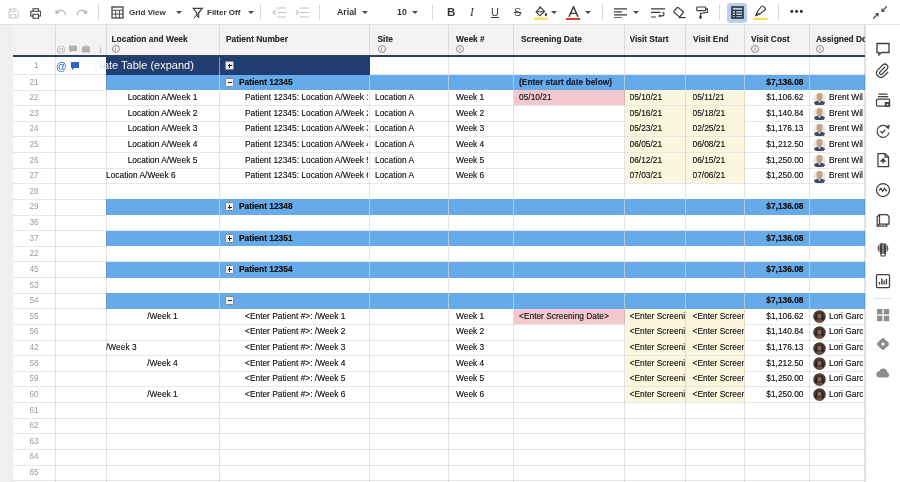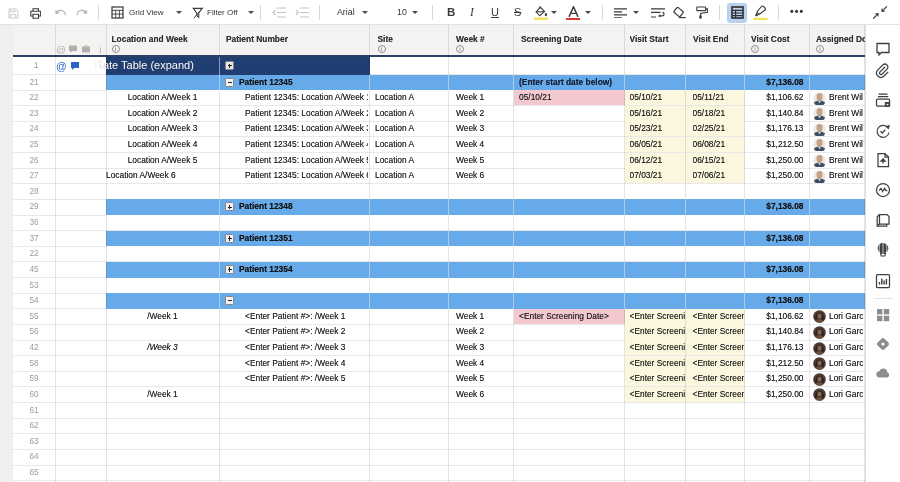--- a/index.html
+++ b/index.html
@@ -1,19 +1,19 @@
 <!DOCTYPE html>
 <html><head><meta charset="utf-8"><style>
 *{margin:0;padding:0;box-sizing:border-box}
 html,body{width:900px;height:482px;overflow:hidden;background:#fff;
  font-family:"Liberation Sans",sans-serif;-webkit-font-smoothing:antialiased}
 #app{position:relative;width:900px;height:482px;overflow:hidden}
 .ab{position:absolute}
 .sep{position:absolute;top:5px;width:1px;height:15px;background:#d8d8d8}
-.tt{position:absolute;top:0;height:25px;line-height:25px;font-size:8px;font-weight:400;color:#333;letter-spacing:0}
+.tt{position:absolute;top:0;height:25px;line-height:25px;font-size:8px;font-weight:700;color:#333;letter-spacing:0}
 .car{position:absolute;top:11px;width:0;height:0;border-left:3px solid transparent;border-right:3px solid transparent;border-top:3.6px solid #4a4a4a}
 .cell{position:absolute;overflow:hidden;white-space:nowrap;font-size:8.4px;color:#1b1b1b;text-shadow:0 0 0.5px rgba(20,20,20,0.55)}
 .rn{position:absolute;font-size:8.2px;color:#9b9b9b;text-align:right;width:25.5px;left:13px}
 .hl{position:absolute;font-size:8.4px;font-weight:700;color:#2e2e2e;white-space:nowrap;overflow:hidden;text-shadow:0 0 0.5px rgba(40,40,40,0.5)}
 .info{position:absolute;width:8px;height:8px;border:0.9px solid #8f8f8f;border-radius:50%;color:#8f8f8f;font-size:5.6px;line-height:6.4px;text-align:center;font-weight:700}
 .vl{position:absolute;width:1px;background:rgba(0,0,0,0.105)}
 .box{position:absolute;width:9px;height:9px;background:#f2f2f2;border:1px solid #878787;border-radius:1.5px}
 .box b{position:absolute;left:1.5px;top:3.1px;width:4.4px;height:1.2px;background:#222}
 .box i{position:absolute;left:3.1px;top:1.5px;width:1.2px;height:4.4px;background:#222}
 svg{display:block}
@@ -312,33 +312,34 @@
 <div class="cell" style="left:629.5px;top:324.4200000000001px;width:55px;line-height:15.62px;">&lt;Enter Screening Date&gt;</div>
 <div class="cell" style="left:692.5px;top:324.4200000000001px;width:51px;line-height:15.62px;">&lt;Enter Screening Date&gt;</div>
 <div class="cell" style="left:745px;top:324.4200000000001px;width:65px;line-height:15.62px;text-align:right;padding-right:6.5px;">$1,140.84</div>
 <svg class="ab" style="left:813px;top:325.9200000000001px" width="13" height="13" viewBox="0 0 13 13">
       <circle cx="6.5" cy="6.5" r="6.3" fill="#4a3a33"></circle>
       <path d="M2.2 7.5a4.3 4.3 0 1 1 8.6 0c0 2-1 3.4-1.7 2.4-.4-.6-.2-2.7-.6-3.9-1.4.6-3 .4-4-.6-.6 1-.5 3.6-1 4.5-.6 1-1.3-.4-1.3-2.4z" fill="#2a2019"></path>
       <circle cx="6.5" cy="6" r="2.2" fill="#8a6a54"></circle>
       <path d="M2.8 11.3a4.3 4.3 0 0 1 7.4 0 6.3 6.3 0 0 1-7.4 0z" fill="#6b4f3f"></path>
     </svg>
 <div class="cell" style="left:829px;top:324.4200000000001px;width:34px;line-height:15.62px;">Lori Garcia</div>
-<div class="cell" style="left:106px;top:340.0400000000001px;width:113px;line-height:15.62px;text-align:center;font-style:italic;">/Week 3</div>
+<div class="cell" style="left:106px;top:340.0400000000001px;width:113px;line-height:15.62px;text-align:left;">/Week 3</div>
 <div class="cell" style="left:245px;top:340.0400000000001px;width:121px;line-height:15.62px;">&lt;Enter Patient #&gt;: /Week 3</div>
 <div class="cell" style="left:456px;top:340.0400000000001px;width:55px;line-height:15.62px;">Week 3</div>
 <div class="cell" style="left:629.5px;top:340.0400000000001px;width:55px;line-height:15.62px;">&lt;Enter Screening Date&gt;</div>
 <div class="cell" style="left:692.5px;top:340.0400000000001px;width:51px;line-height:15.62px;">&lt;Enter Screening Date&gt;</div>
 <div class="cell" style="left:745px;top:340.0400000000001px;width:65px;line-height:15.62px;text-align:right;padding-right:6.5px;">$1,176.13</div>
 <svg class="ab" style="left:813px;top:341.5400000000001px" width="13" height="13" viewBox="0 0 13 13">
       <circle cx="6.5" cy="6.5" r="6.3" fill="#4a3a33"></circle>
       <path d="M2.2 7.5a4.3 4.3 0 1 1 8.6 0c0 2-1 3.4-1.7 2.4-.4-.6-.2-2.7-.6-3.9-1.4.6-3 .4-4-.6-.6 1-.5 3.6-1 4.5-.6 1-1.3-.4-1.3-2.4z" fill="#2a2019"></path>
       <circle cx="6.5" cy="6" r="2.2" fill="#8a6a54"></circle>
       <path d="M2.8 11.3a4.3 4.3 0 0 1 7.4 0 6.3 6.3 0 0 1-7.4 0z" fill="#6b4f3f"></path>
     </svg>
 <div class="cell" style="left:829px;top:340.0400000000001px;width:34px;line-height:15.62px;">Lori Garcia</div>
+<div class="cell" style="left:106px;top:355.6600000000001px;width:113px;line-height:15.62px;text-align:center;">/Week 4</div>
 <div class="cell" style="left:245px;top:355.6600000000001px;width:121px;line-height:15.62px;">&lt;Enter Patient #&gt;: /Week 4</div>
 <div class="cell" style="left:456px;top:355.6600000000001px;width:55px;line-height:15.62px;">Week 4</div>
 <div class="cell" style="left:629.5px;top:355.6600000000001px;width:55px;line-height:15.62px;">&lt;Enter Screening Date&gt;</div>
 <div class="cell" style="left:692.5px;top:355.6600000000001px;width:51px;line-height:15.62px;">&lt;Enter Screening Date&gt;</div>
 <div class="cell" style="left:745px;top:355.6600000000001px;width:65px;line-height:15.62px;text-align:right;padding-right:6.5px;">$1,212.50</div>
 <svg class="ab" style="left:813px;top:357.1600000000001px" width="13" height="13" viewBox="0 0 13 13">
       <circle cx="6.5" cy="6.5" r="6.3" fill="#4a3a33"></circle>
       <path d="M2.2 7.5a4.3 4.3 0 1 1 8.6 0c0 2-1 3.4-1.7 2.4-.4-.6-.2-2.7-.6-3.9-1.4.6-3 .4-4-.6-.6 1-.5 3.6-1 4.5-.6 1-1.3-.4-1.3-2.4z" fill="#2a2019"></path>
       <circle cx="6.5" cy="6" r="2.2" fill="#8a6a54"></circle>
       <path d="M2.8 11.3a4.3 4.3 0 0 1 7.4 0 6.3 6.3 0 0 1-7.4 0z" fill="#6b4f3f"></path>
@@ -350,20 +351,21 @@
 <div class="cell" style="left:692.5px;top:371.2800000000001px;width:51px;line-height:15.62px;">&lt;Enter Screening Date&gt;</div>
 <div class="cell" style="left:745px;top:371.2800000000001px;width:65px;line-height:15.62px;text-align:right;padding-right:6.5px;">$1,250.00</div>
 <svg class="ab" style="left:813px;top:372.7800000000001px" width="13" height="13" viewBox="0 0 13 13">
       <circle cx="6.5" cy="6.5" r="6.3" fill="#4a3a33"></circle>
       <path d="M2.2 7.5a4.3 4.3 0 1 1 8.6 0c0 2-1 3.4-1.7 2.4-.4-.6-.2-2.7-.6-3.9-1.4.6-3 .4-4-.6-.6 1-.5 3.6-1 4.5-.6 1-1.3-.4-1.3-2.4z" fill="#2a2019"></path>
       <circle cx="6.5" cy="6" r="2.2" fill="#8a6a54"></circle>
       <path d="M2.8 11.3a4.3 4.3 0 0 1 7.4 0 6.3 6.3 0 0 1-7.4 0z" fill="#6b4f3f"></path>
     </svg>
 <div class="cell" style="left:829px;top:371.2800000000001px;width:34px;line-height:15.62px;">Lori Garcia</div>
 <div class="cell" style="left:106px;top:386.9000000000001px;width:113px;line-height:15.62px;text-align:center;">/Week 1</div>
+<div class="cell" style="left:245px;top:386.9000000000001px;width:121px;line-height:15.62px;">&lt;Enter Patient #&gt;: /Week 6</div>
 <div class="cell" style="left:456px;top:386.9000000000001px;width:55px;line-height:15.62px;">Week 6</div>
 <div class="cell" style="left:629.5px;top:386.9000000000001px;width:55px;line-height:15.62px;">&lt;Enter Screening Date&gt;</div>
 <div class="cell" style="left:692.5px;top:386.9000000000001px;width:51px;line-height:15.62px;">&lt;Enter Screening Date&gt;</div>
 <div class="cell" style="left:745px;top:386.9000000000001px;width:65px;line-height:15.62px;text-align:right;padding-right:6.5px;">$1,250.00</div>
 <svg class="ab" style="left:813px;top:388.4000000000001px" width="13" height="13" viewBox="0 0 13 13">
       <circle cx="6.5" cy="6.5" r="6.3" fill="#4a3a33"></circle>
       <path d="M2.2 7.5a4.3 4.3 0 1 1 8.6 0c0 2-1 3.4-1.7 2.4-.4-.6-.2-2.7-.6-3.9-1.4.6-3 .4-4-.6-.6 1-.5 3.6-1 4.5-.6 1-1.3-.4-1.3-2.4z" fill="#2a2019"></path>
       <circle cx="6.5" cy="6" r="2.2" fill="#8a6a54"></circle>
       <path d="M2.8 11.3a4.3 4.3 0 0 1 7.4 0 6.3 6.3 0 0 1-7.4 0z" fill="#6b4f3f"></path>
     </svg>

